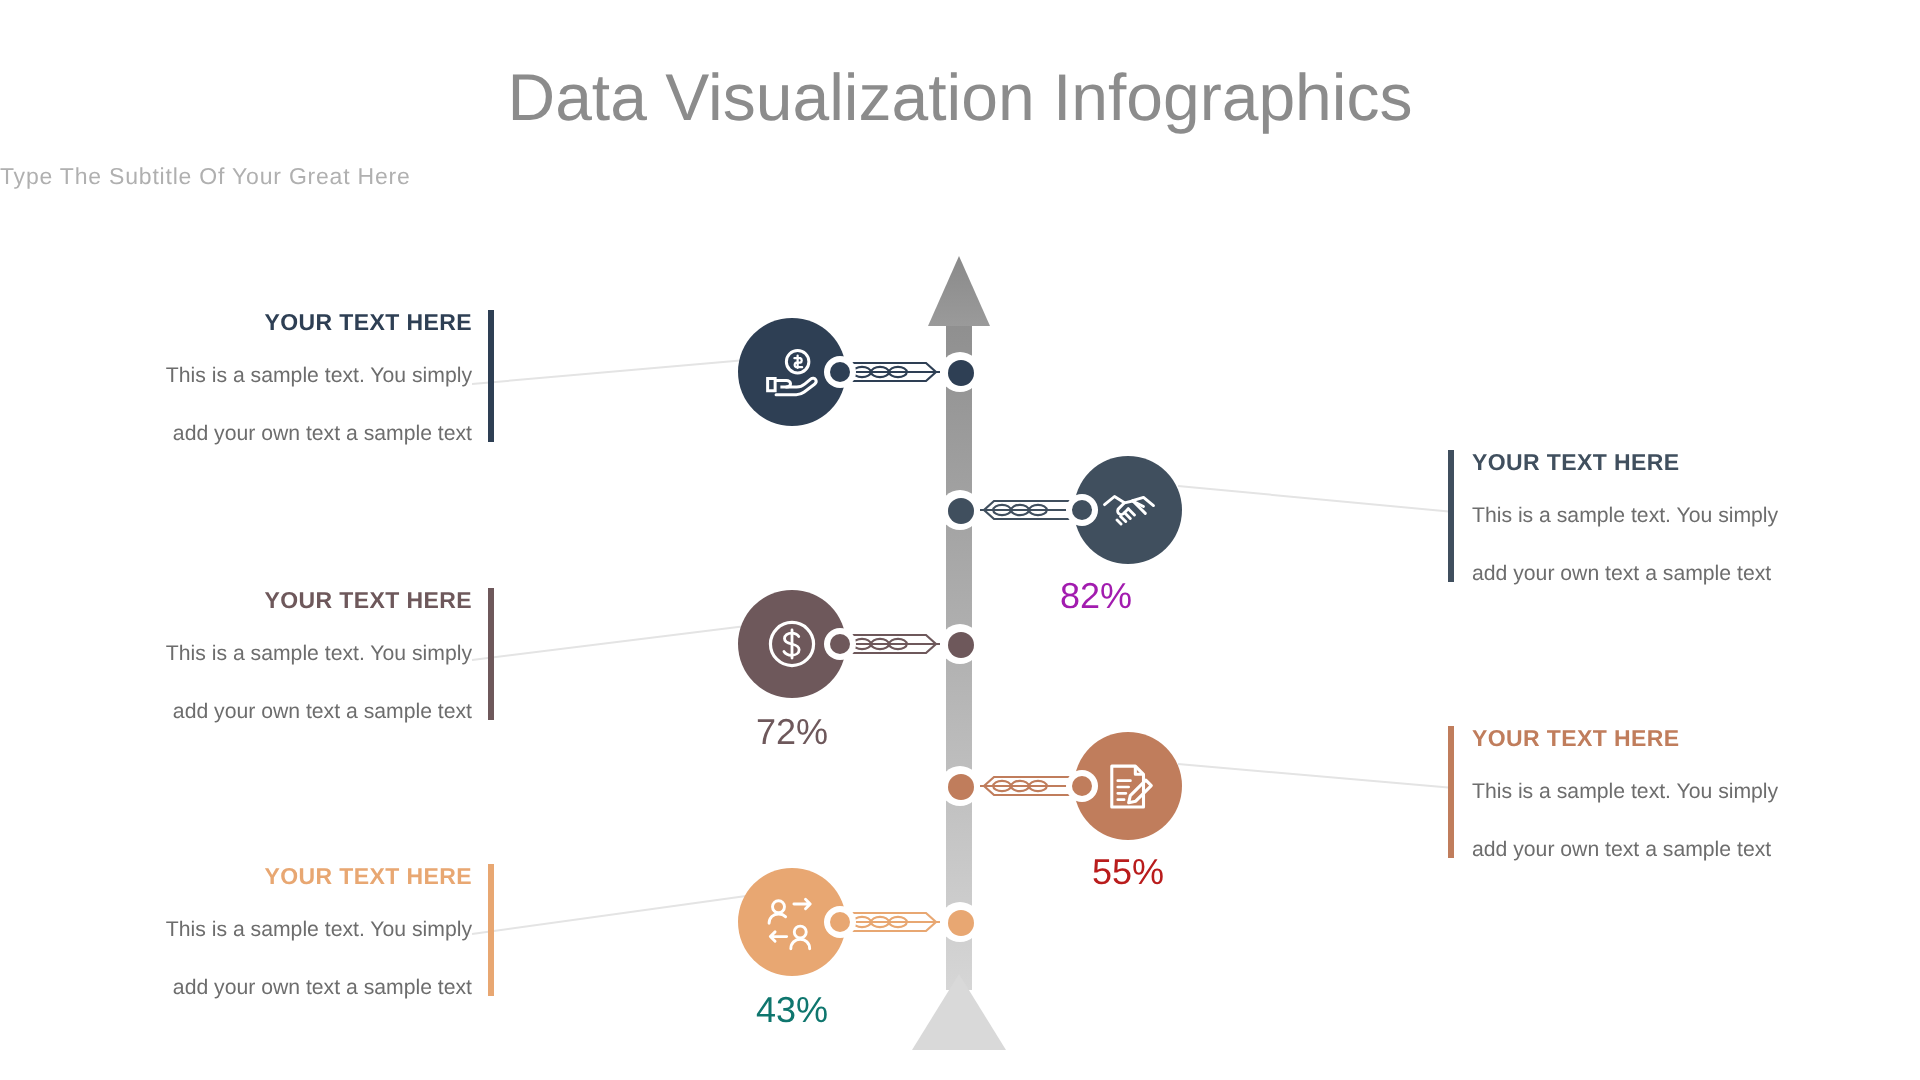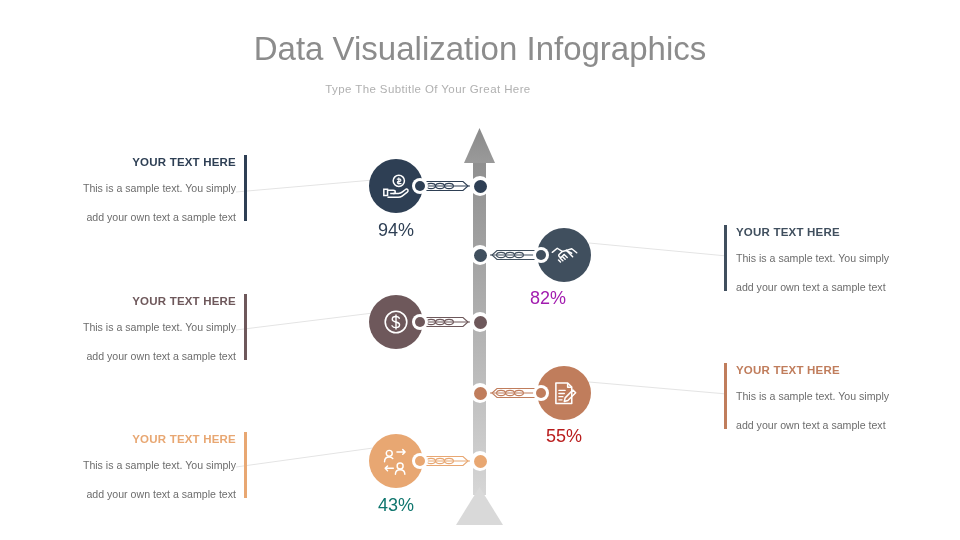--- a/index.html
+++ b/index.html
@@ -14,24 +14,22 @@
 
   
   .title{
     position:absolute;left:0;top:30px;width:960px;
     text-align:center;
     font-size:33px;font-weight:400;color:#8c8c8c;
     letter-spacing:0px;
   }
   .subtitle{
     position:absolute;left:0;top:83px;width:800px;
-    text-align:center;
     font-size:11.5px;font-weight:400;color:#b0b0b0;
     letter-spacing:.4px;
-    margin-left:28px;
   }
 
   
   #spine{position:absolute;left:0;top:0;width:960px;height:540px;}
 
   
   .tblock{position:absolute;width:200px;}
   .tblock .head{
     font-size:11.5px;font-weight:bold;letter-spacing:.2px;
     margin-bottom:7px;line-height:14px;
@@ -192,21 +190,20 @@
       <path d="M7.5 20.5 h5.5 c1.3 0 2.2 .8 2.2 1.8 0 1-.9 1.7-2.2 1.7 h-3.2" fill="none" stroke="#fff" stroke-width="1.6" stroke-linejoin="round"></path>
       <path d="M13 24 h5.5 c1.6 0 3.2-.7 4.4-1.7 l3.2-2.6 c.8-.7 2.1-.5 2.6 .5 .4 .8 .1 1.7-.7 2.3 l-5.5 4.2 c-1.2 .9-2.7 1.4-4.2 1.4 H7.5" fill="none" stroke="#fff" stroke-width="1.6" stroke-linejoin="round" stroke-linecap="round"></path>
     </svg>
   </div>
   <div class="knob" style="left:412px;top:178px;">
     <i style="background:#2e3f54;"></i>
   </div>
   <div class="spinedot" style="left:470px;top:176px;">
     <i style="background:#2e3f54;"></i>
   </div>
-  <div class="pct" style="left:346px;top:220px;color:#2e3f54;">94%</div>
 
   <div class="circle" style="left:537px;top:228px;background:#404f5e;">
     <svg width="29" height="29" viewBox="0 0 32 32">
       <path d="M2.5 12.5 L8 8 l5.5 3.5 l4.5-1 L24 13.5" fill="none" stroke="#fff" stroke-width="1.6" stroke-linejoin="round" stroke-linecap="round"></path>
       <path d="M29.5 13 L24 8.5 l-6 1.8" fill="none" stroke="#fff" stroke-width="1.6" stroke-linejoin="round" stroke-linecap="round"></path>
       <path d="M13.5 11.5 l-3.2 3.2 a1.9 1.9 0 0 0 2.7 2.7 l2.6-2.6" fill="none" stroke="#fff" stroke-width="1.6" stroke-linejoin="round" stroke-linecap="round"></path>
       <path d="M15.6 14.8 l3.4 3.4 M13.6 17 l3.1 3.1 M11.4 19 l2.8 2.8 M9.4 21 l2.2 2.2" fill="none" stroke="#fff" stroke-width="1.6" stroke-linecap="round"></path>
       <path d="M18 10.3 l7 7" fill="none" stroke="#fff" stroke-width="1.6" stroke-linecap="round"></path>
     </svg>
   </div>
@@ -224,20 +221,21 @@
       <path d="M16 8.5 v15" fill="none" stroke="#fff" stroke-width="1.5" stroke-linecap="round"></path>
       <path d="M19.6 12 c-.8-1.2-2.2-1.8-3.8-1.8 -2.1 0-3.8 1.2-3.8 2.9 0 1.7 1.5 2.4 3.8 2.9 2.3 .5 4 1.2 4 3 0 1.8-1.8 3-4 3 -1.8 0-3.3-.7-4.1-2" fill="none" stroke="#fff" stroke-width="1.5" stroke-linecap="round"></path>
     </svg>
   </div>
   <div class="knob" style="left:412px;top:314px;">
     <i style="background:#6e585b;"></i>
   </div>
   <div class="spinedot" style="left:470px;top:312px;">
     <i style="background:#6e585b;"></i>
   </div>
+  <div class="pct" style="left:346px;top:356px;color:#6e585b;">72%</div>
 
   <div class="circle" style="left:537px;top:366px;background:#c07d5c;">
     <svg width="29" height="29" viewBox="0 0 32 32">
       <path d="M6.5 4.5 h13 l4.5 4.5 v18 h-17.5 z" fill="none" stroke="#fff" stroke-width="1.7" stroke-linejoin="round"></path>
       <path d="M19.5 4.5 v4.5 h4.5" fill="none" stroke="#fff" stroke-width="1.7" stroke-linejoin="round"></path>
       <path d="M9.8 12.5 h7 M9.8 16 h6 M9.8 19.5 h4.5 M9.8 23 h3.5" fill="none" stroke="#fff" stroke-width="1.5" stroke-linecap="round"></path>
       <path d="M25.3 12.2 l3 3 -8.6 8.6 -3.9 .9 .9-3.9 z" fill="none" stroke="#fff" stroke-width="1.7" stroke-linejoin="round"></path>
     </svg>
   </div>
   <div class="knob" style="left:533px;top:385px;">

